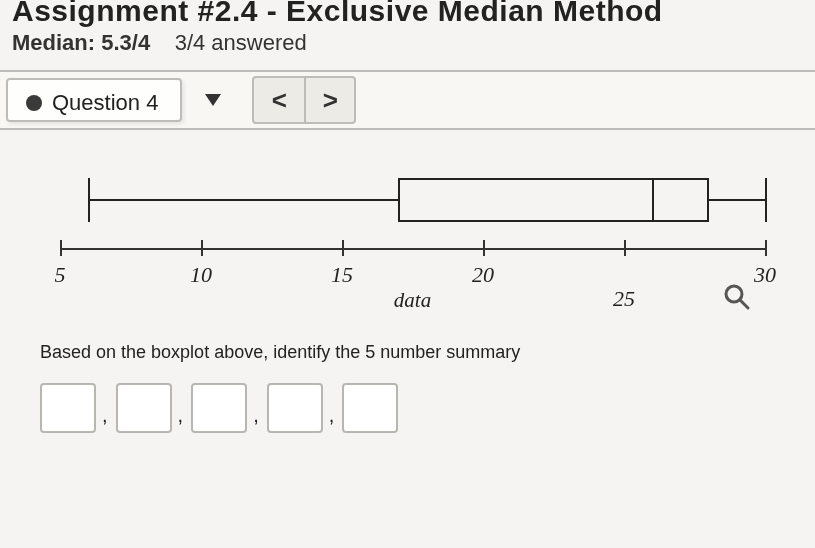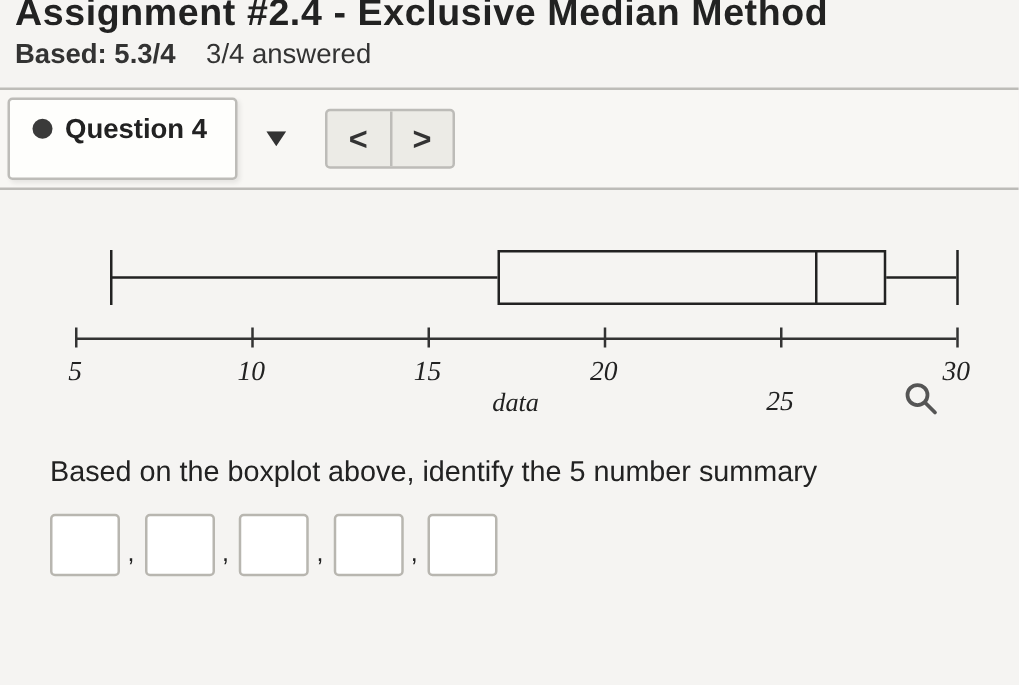--- a/index.html
+++ b/index.html
@@ -36,26 +36,26 @@
     align-items: center;
     gap: 14px;
     padding: 0 10px 0 0;
     border-bottom: 2px solid #bdbcb8;
     background: #f8f7f4;
   }
   .qbtn {
     display: flex;
     align-items: center;
     gap: 10px;
-    padding: 10px 22px 26px 18px;
+    padding: 10px 22px 4px 18px;
     border: 2px solid #bdbcb8;
     border-radius: 4px;
     background: #fefefc;
     font-size: 22px;
-    font-weight: bold;
+    font-weight: normal;
     color: #222;
     margin: 6px 0 6px 6px;
     box-shadow: 2px 2px 4px rgba(0,0,0,.08);
   }
   .dot {
     width: 16px; height: 16px;
     background: #3a3a3a;
     border-radius: 50%;
     display: inline-block;
   }
@@ -150,21 +150,21 @@
     top: 0; height: 44px;
     border: 2px solid #222;
     background: transparent;
   }
   .median {
     position: absolute;
     top: 0; width: 2px; height: 44px; background: #222;
   }
 
   .prompt {
-    font-size: 23px;
+    font-size: 18px;
     color: #222;
     margin: 34px 0 20px 0;
   }
 
   .inputs {
     display: flex;
     align-items: center;
     gap: 6px;
   }
   .ansbox {
@@ -182,21 +182,21 @@
     align-self: flex-end;
     margin-bottom: 6px;
   }
 </style>
 </head>
 <body>
 
 <div class="header">
   <div class="assign-title">Assignment #2.4 - Exclusive Median Method</div>
   <div class="score-line">
-    <span class="score-strong">Based:</span>
+    <span class="score-strong">Median:</span>
     <span class="score-strong">5.3/4</span>
     &nbsp;&nbsp;
     <span>3/4 answered</span>
   </div>
 </div>
 <div class="divider"></div>
 
 <div class="qbar">
   <div class="qbtn">
     <span class="dot"></span>

